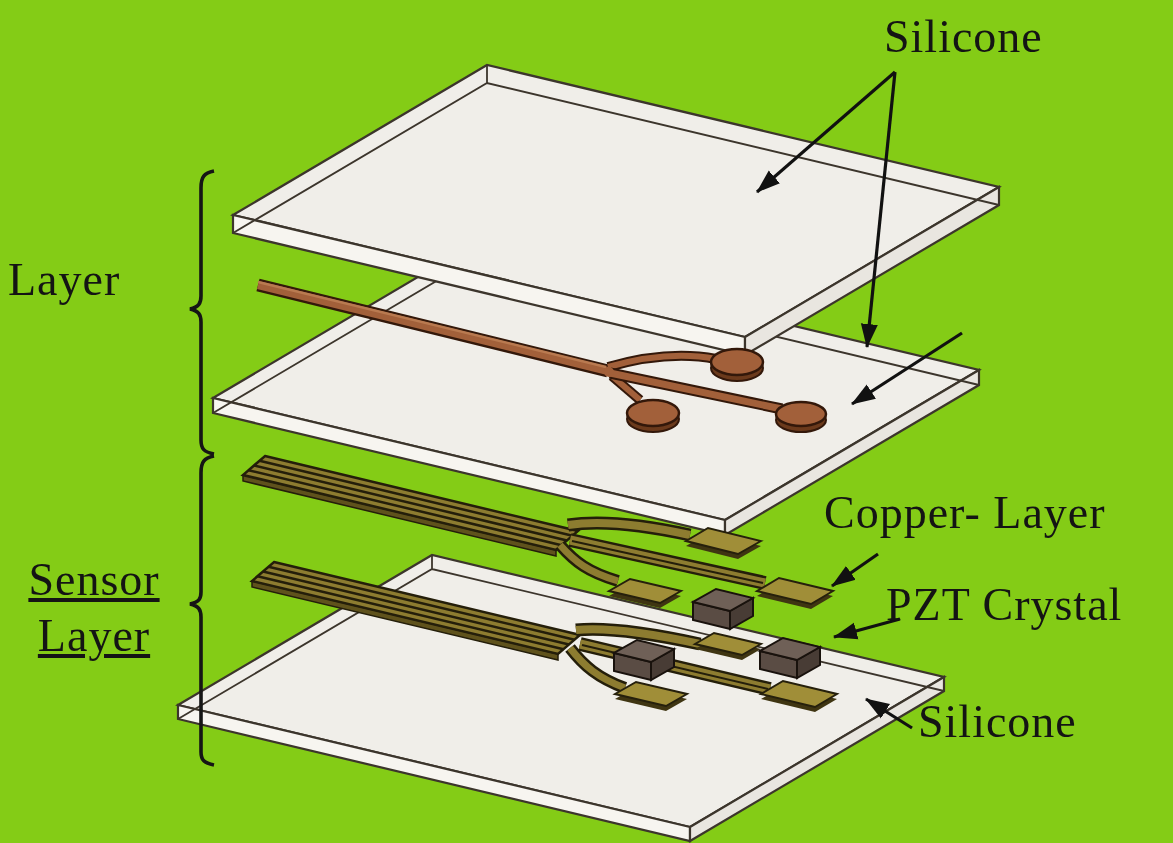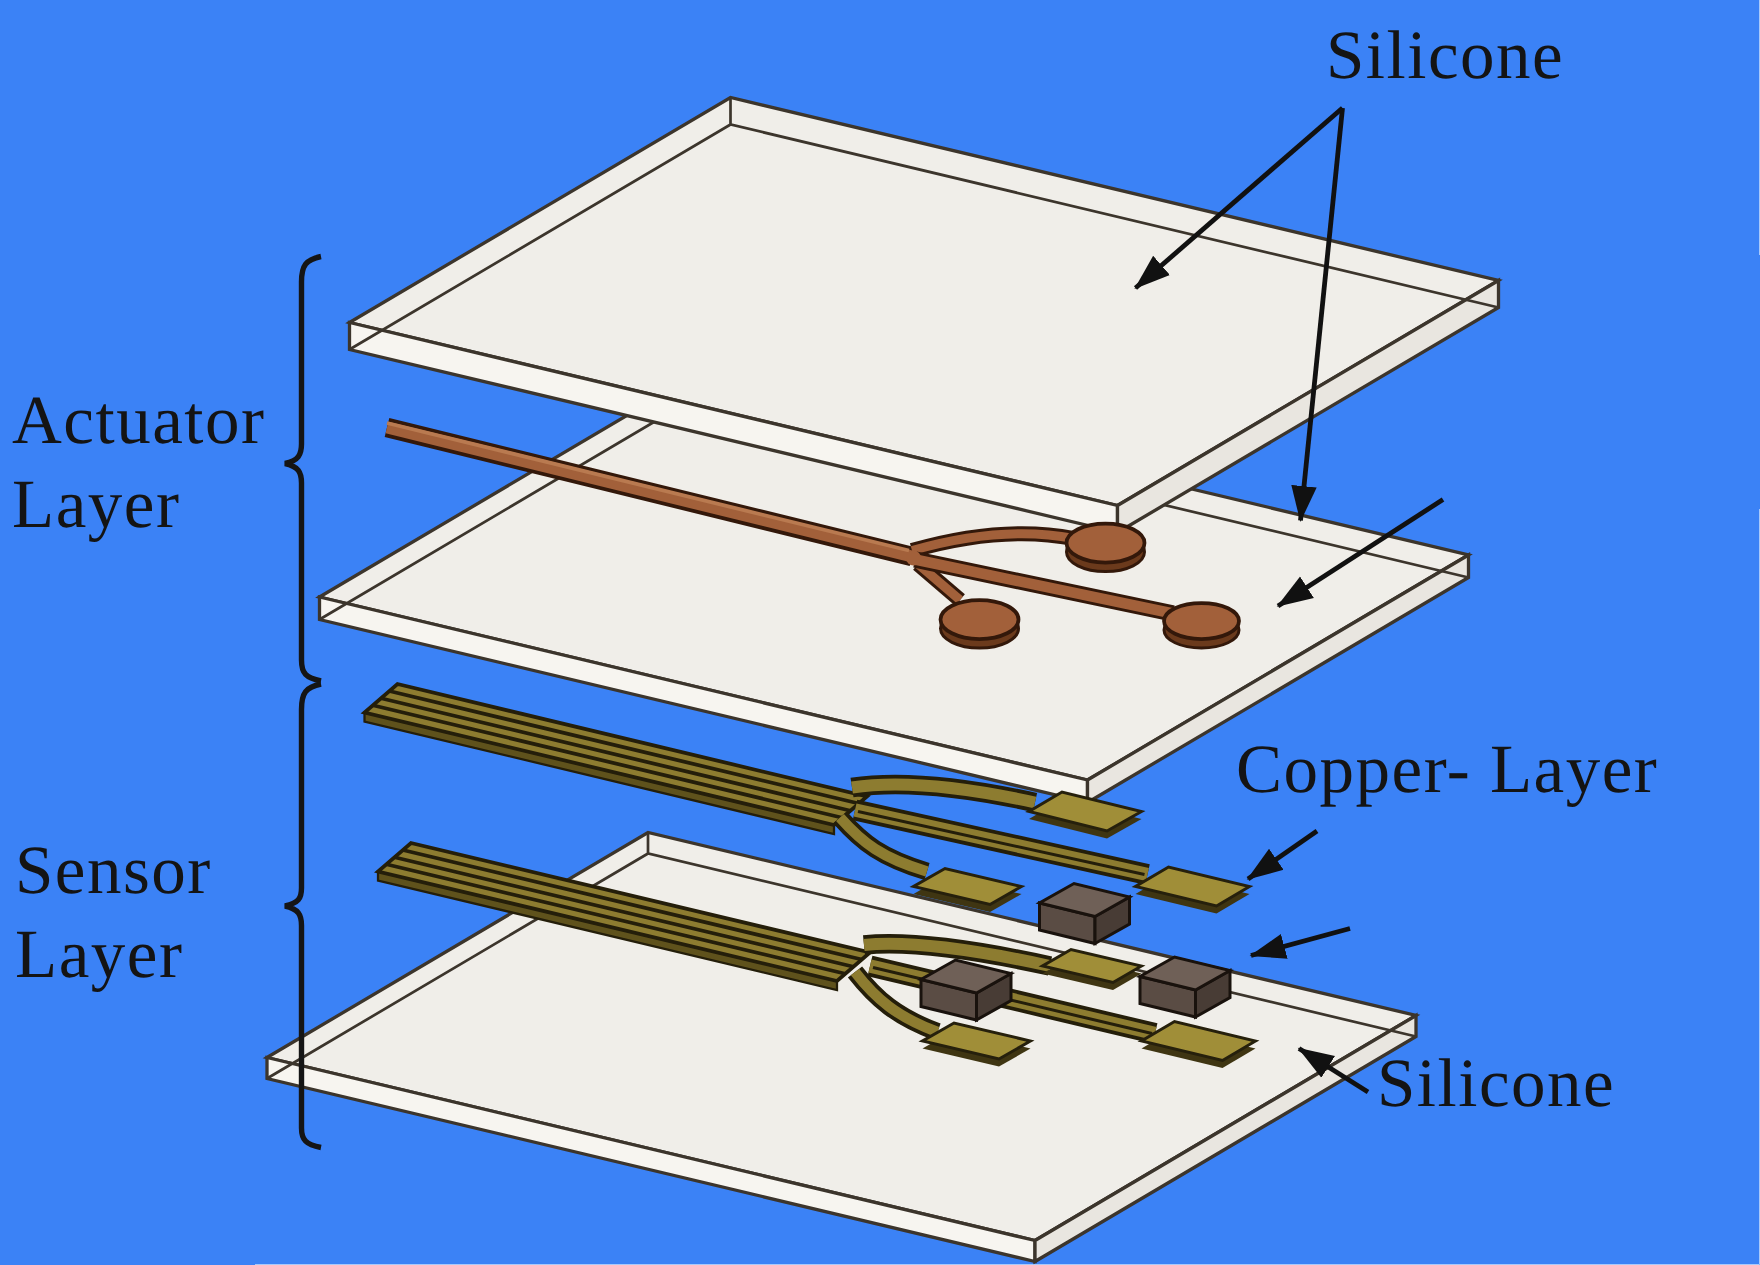--- a/index.html
+++ b/index.html
@@ -1,22 +1,22 @@
 <!DOCTYPE html>
 <html><head>
 <meta charset="utf-8">
 <style>
   html,body{margin:0;padding:0;background:#ffffff;}
-  .canvas{position:relative;width:1173px;height:843px;background:#3b82f6;overflow:hidden;
+  .canvas{position:relative;width:1173px;height:843px;background:#84cc16;overflow:hidden;
           font-family:"Liberation Serif","DejaVu Serif",serif;}
   .canvas svg{position:absolute;left:0;top:0;}
   .lbl{position:absolute;font-size:46px;letter-spacing:1px;color:#141414;
        white-space:nowrap;line-height:56px;}
   .lbl .ln{display:block;}
-  .lbl-center{text-align:left;}
+  .lbl-center{text-align:center;text-decoration:underline;}
 </style>
 </head>
 <body>
 
 <div class="canvas">
 <svg width="1173" height="843" viewBox="0 0 1173 843">
   <defs>
     <marker id="ah" markerUnits="userSpaceOnUse" markerWidth="26" markerHeight="20" refX="23" refY="10" orient="auto">
       <path d="M0,1.5 L24,10 L0,18.5 Z" fill="#111111"></path>
     </marker>
@@ -146,25 +146,25 @@
 
   <path fill="none" stroke="#151515" stroke-width="3.6" d="M214,171 C204,173 201,177 201,188 L201,296 C201,303 199,307 190,309 C199,311 201,315 201,322 L201,440 C201,449 204,452 214,454"></path>
   <path fill="none" stroke="#151515" stroke-width="3.6" d="M214,456 C204,458 201,462 201,473 L201,592 C201,599 199,602 190,604 C199,606 201,610 201,617 L201,752 C201,760 204,763 214,765"></path>
 </svg>
 
 <div class="lbl" style="left:884px;top:9px;">Silicone</div>
 
 
 <div class="lbl" style="left:824px;top:485px;">Copper- Layer</div>
 
+<div class="lbl" style="left:886px;top:577px;">PZT Crystal</div>
 
 <div class="lbl" style="left:918px;top:694px;">Silicone</div>
 
 <div class="lbl" style="left:8px;top:252px;">
-  <span class="ln">Actuator</span>
   <span class="ln">Layer</span>
 </div>
 
 <div class="lbl lbl-center" style="left:10px;top:552px;width:168px;">
   <span class="ln">Sensor</span>
   <span class="ln">Layer</span>
 </div>
 </div>
 
 </body></html>

